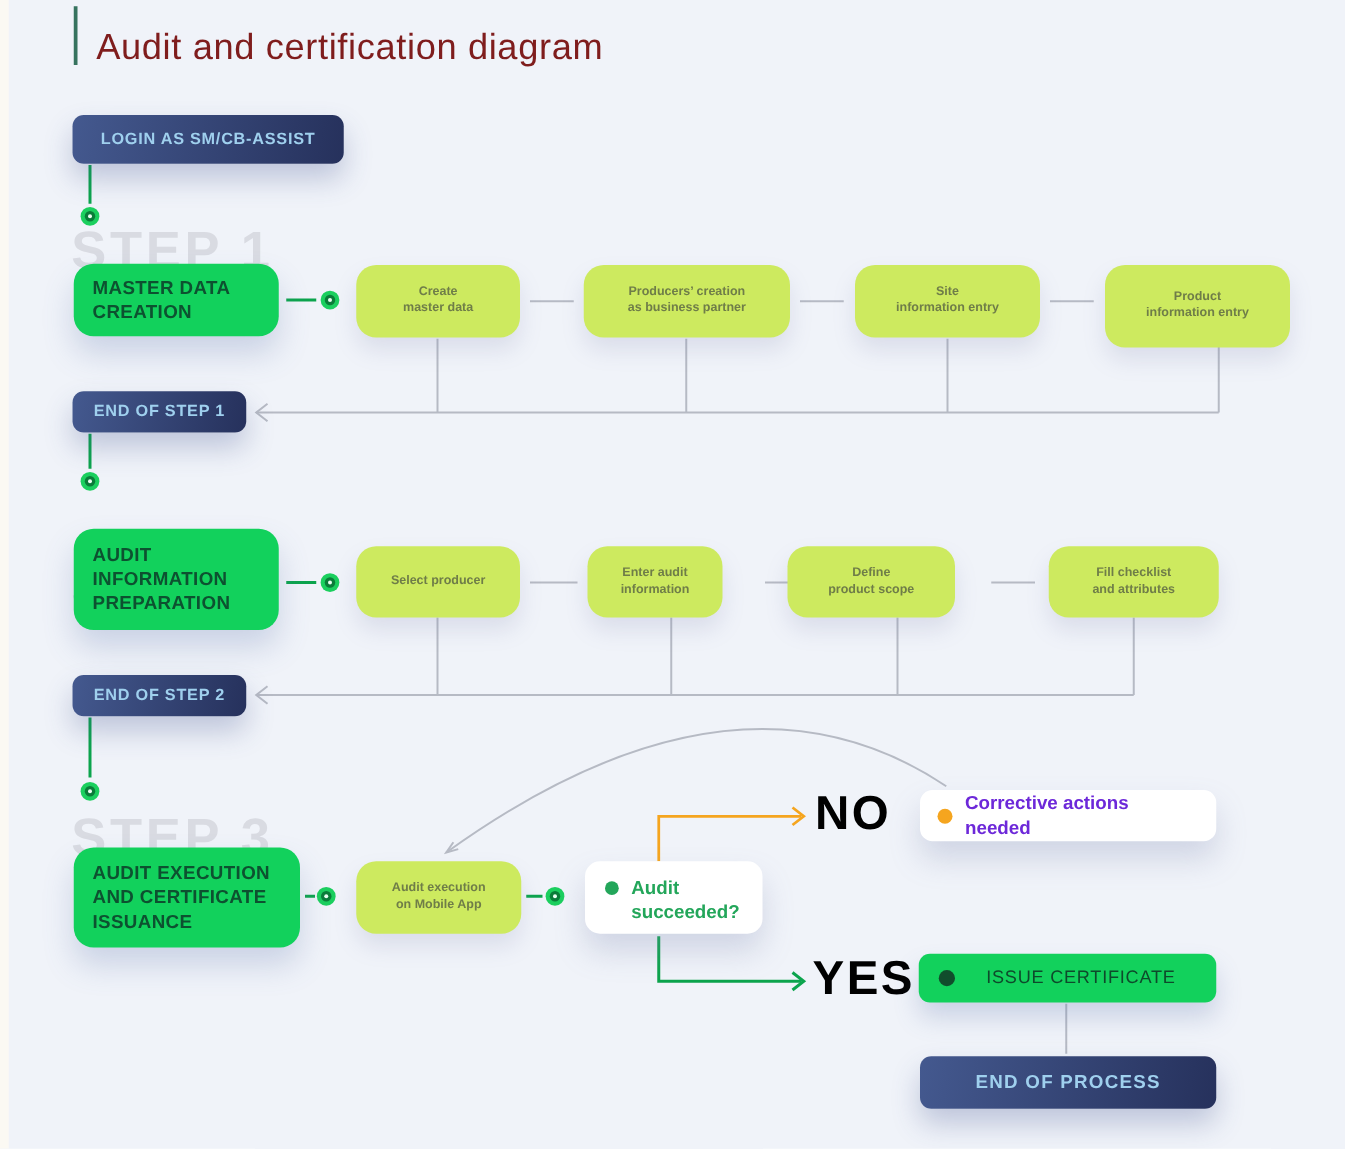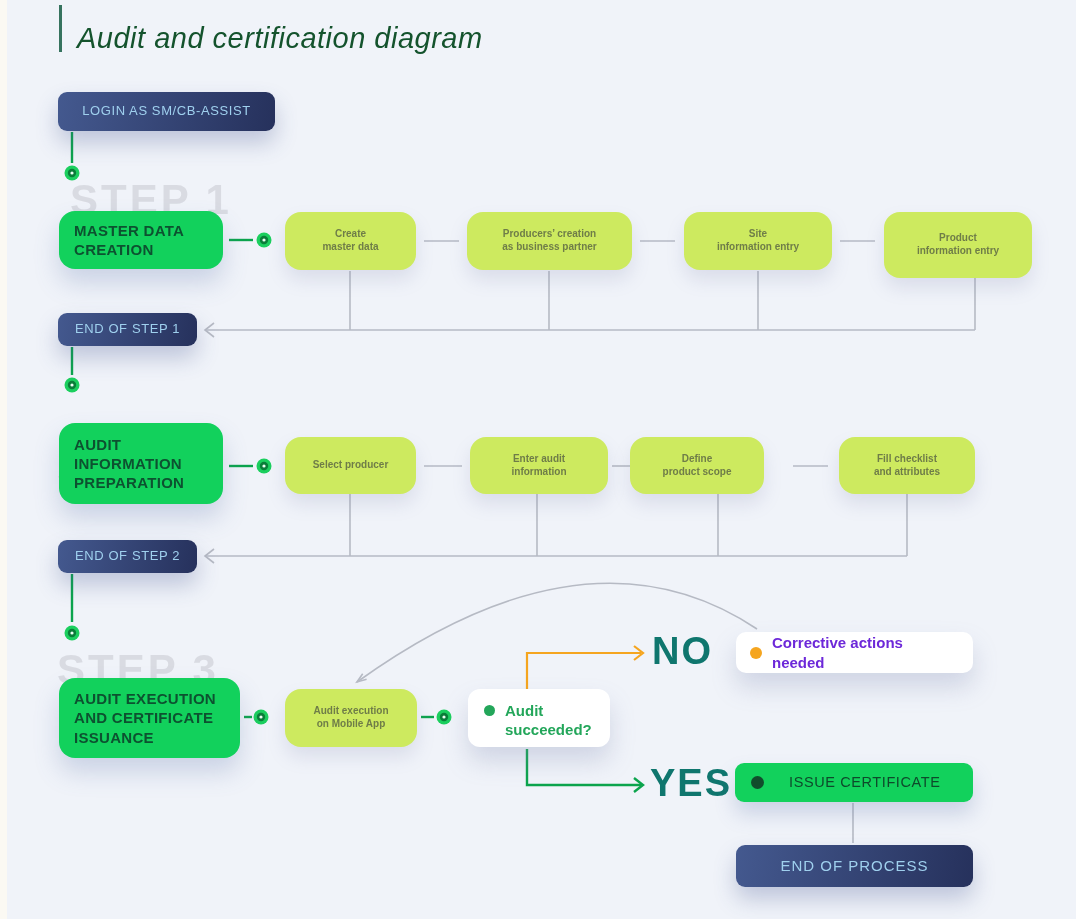--- a/index.html
+++ b/index.html
@@ -2,31 +2,31 @@
 <html><head>
 <meta charset="utf-8">
 <style>
   html,body{margin:0;padding:0;}
   body{background:#ffffff;font-family:"Liberation Sans",sans-serif;}
   #stage{position:relative;width:1076px;height:919px;background:#f0f3f9;overflow:hidden;}
   .white-strip{position:absolute;left:0;top:0;width:7px;height:919px;background:#fbf9f3;z-index:6;}
 
   .abs{position:absolute;}
   .title-rule{width:3px;height:47px;background:#36735f;}
-  .page-title{font-size:29px;font-weight:400;color:#14532d;letter-spacing:.5px;white-space:nowrap;z-index:4;font-style:italic;}
+  .page-title{font-size:29px;font-weight:400;color:#7f1d1d;letter-spacing:.5px;white-space:nowrap;z-index:4;}
 
   .watermark{font-size:42px;font-weight:800;color:#d9dbe2;letter-spacing:3px;z-index:1;white-space:nowrap;}
 
   .box{display:flex;align-items:center;border-radius:16px;z-index:3;box-sizing:border-box;}
   .box .lbl{white-space:pre-line;line-height:1.28;}
 
   .box-navy{background:linear-gradient(100deg,#44598f 0%,#26315c 100%);
             border-radius:9px;justify-content:center;
             box-shadow:0 12px 22px rgba(60,80,140,.28);}
-  .box-navy .lbl{color:#9fd0ee;font-size:13px;font-weight:400;letter-spacing:.6px;text-align:left;}
+  .box-navy .lbl{color:#9fd0ee;font-size:13px;font-weight:700;letter-spacing:.6px;text-align:left;}
 
   .box-green{background:#12d15c;box-shadow:0 14px 24px rgba(90,115,170,.25);}
   .box-green .lbl{color:#0d5130;font-size:15px;font-weight:700;letter-spacing:.3px;padding-left:15px;text-align:left;}
 
   .box-yellow{background:#cdea5f;justify-content:center;box-shadow:0 10px 18px rgba(120,130,170,.18);}
   .box-yellow .lbl{color:#6f7d48;font-size:10px;font-weight:700;text-align:center;}
 
   .box-white{background:#ffffff;border-radius:12px;box-shadow:0 14px 24px rgba(125,135,175,.28);}
 
   .decision-box{align-items:flex-start;padding:12px 10px 0 16px;}
@@ -34,21 +34,21 @@
   .decision-box .lbl{color:#23a65a;font-size:15px;font-weight:700;}
 
   .corrective-box{border-radius:10px;padding:0 14px;}
   .corrective-box .bullet{width:12px;height:12px;border-radius:50%;background:#f5a51f;margin-right:10px;flex:none;}
   .corrective-box .lbl{color:#6d28d9;font-size:15px;font-weight:700;}
 
   .issue-box{border-radius:9px;padding:0 16px;box-shadow:0 12px 20px rgba(90,115,170,.25);}
   .issue-box .bullet{width:13px;height:13px;border-radius:50%;background:#114d2c;margin-right:10px;flex:none;}
   .issue-box .lbl{flex:1;color:#0e4a2b;font-size:14.5px;font-weight:400;letter-spacing:.6px;}
 
-  .branch-label{font-size:38px;font-weight:800;color:#0f766e;letter-spacing:2px;z-index:2;}
+  .branch-label{font-size:38px;font-weight:800;color:#000000;letter-spacing:2px;z-index:2;}
 
   svg.wires{position:absolute;left:0;top:0;z-index:2;}
 </style>
 </head>
 <body>
 
 <div id="stage">
 
   <svg class="wires" width="1076" height="919" viewBox="0 0 1076 919">
 
@@ -132,21 +132,21 @@
     </g>
   </svg>
 
   <div class="abs title-rule" style="left:59px;top:5px;"></div>
   <div class="abs page-title" style="left:77px;top:22px;">Audit and certification diagram</div>
 
   <div class="abs box box-navy" style="left:58px;top:92px;width:217px;height:39px;">
     <span class="lbl">LOGIN AS SM/CB-ASSIST</span>
   </div>
 
-  <div class="abs watermark" style="left:70px;top:176px;">STEP 1</div>
+  <div class="abs watermark" style="left:57px;top:176px;">STEP 1</div>
   <div class="abs box box-green" style="left:59px;top:211px;width:164px;height:58px;">
     <span class="lbl">MASTER DATA
 CREATION</span>
   </div>
   <div class="abs box box-yellow" style="left:285px;top:212px;width:131px;height:58px;">
     <span class="lbl">Create
 master data</span>
   </div>
   <div class="abs box box-yellow" style="left:467px;top:212px;width:165px;height:58px;">
     <span class="lbl">Producers’ creation
@@ -166,21 +166,21 @@
 
   <div class="abs watermark" style="left:57px;top:410px;margin-top:36px;">STEP 2</div>
   <div class="abs box box-green" style="left:59px;top:423px;width:164px;height:81px;">
     <span class="lbl">AUDIT
 INFORMATION
 PREPARATION</span>
   </div>
   <div class="abs box box-yellow" style="left:285px;top:437px;width:131px;height:57px;">
     <span class="lbl">Select producer</span>
   </div>
-  <div class="abs box box-yellow" style="left:470px;top:437px;width:138px;height:57px;">
+  <div class="abs box box-yellow" style="left:470px;top:437px;width:108px;height:57px;">
     <span class="lbl">Enter audit
 information</span>
   </div>
   <div class="abs box box-yellow" style="left:630px;top:437px;width:134px;height:57px;">
     <span class="lbl">Define
 product scope</span>
   </div>
   <div class="abs box box-yellow" style="left:839px;top:437px;width:136px;height:57px;">
     <span class="lbl">Fill checklist
 and attributes</span>

